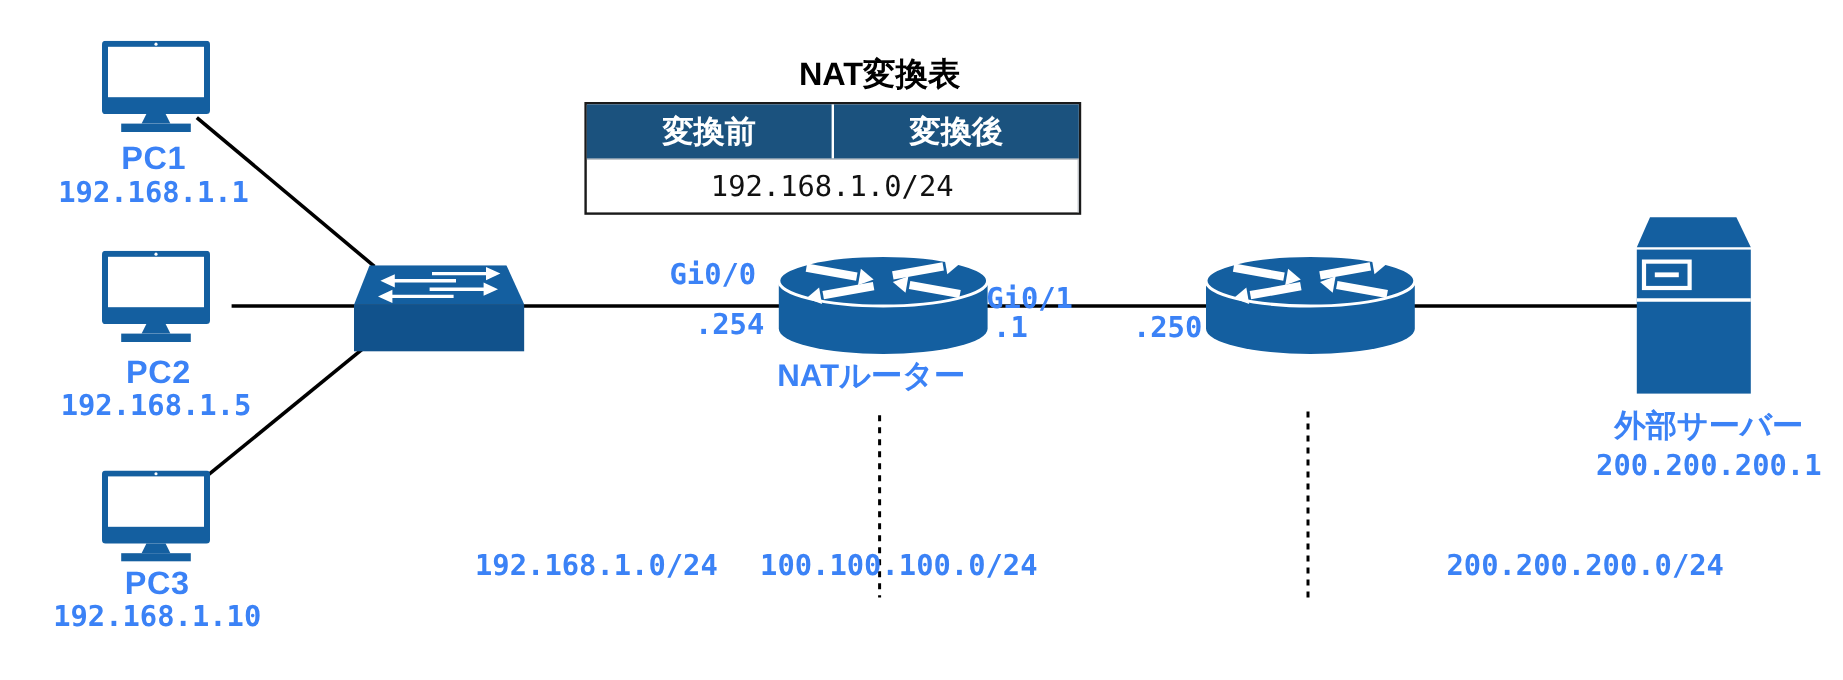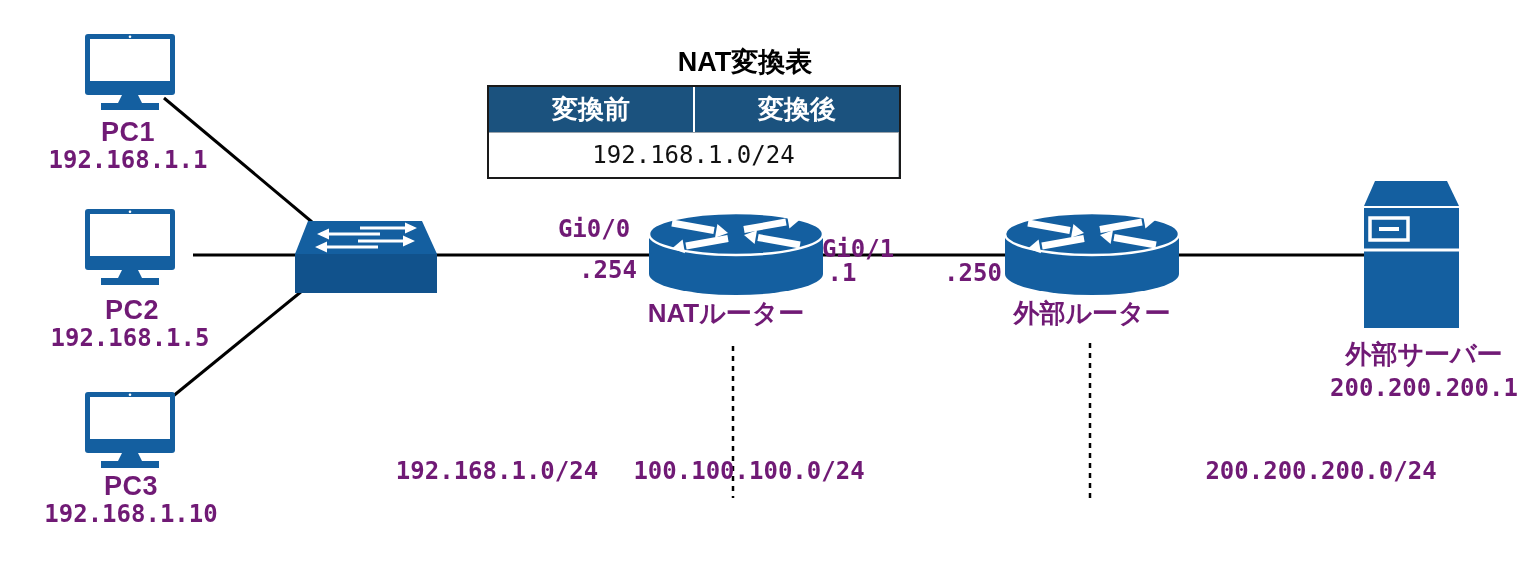--- a/index.html
+++ b/index.html
@@ -1,20 +1,20 @@
 <!DOCTYPE html>
 <html><head>
 <meta charset="utf-8">
 <style>
   html,body{margin:0;padding:0;background:#fff;}
   .canvas{position:relative;width:1536px;height:567px;background:#ffffff;overflow:hidden;
           font-family:"Liberation Sans",sans-serif;}
   .wires{position:absolute;left:0;top:0;z-index:1;}
   .icon{position:absolute;z-index:2;}
-  .lbl{position:absolute;z-index:3;white-space:nowrap;line-height:1;color:#701a75;}
+  .lbl{position:absolute;z-index:3;white-space:nowrap;line-height:1;color:#3b82f6;}
   .ctr{transform:translateX(-50%);}
   .jp{font-family:"Liberation Sans",sans-serif;font-weight:700;font-size:26px;}
   .name{font-family:"Liberation Sans",sans-serif;font-weight:700;font-size:27px;letter-spacing:.5px;}
   .mono{font-family:"DejaVu Sans Mono","Liberation Mono",monospace;font-weight:700;font-size:24px;}
   
   .nat-title{position:absolute;z-index:3;font-weight:700;font-size:27px;transform:translateX(-50%);}
   .nat-table{position:absolute;left:487px;top:85px;width:414px;z-index:3;
              border:2px solid #1a1a1a;box-sizing:border-box;background:#fff;}
   .nat-row{display:flex;}
   .nat-cell{flex:1;display:flex;align-items:center;justify-content:center;box-sizing:border-box;}
@@ -110,30 +110,29 @@
   <div class="lbl name ctr" style="left:131px;top:473px;">PC3</div>
   <div class="lbl mono ctr" style="left:131px;top:502px;">192.168.1.10</div>
 
   <div class="lbl mono ctr" style="left:594px;top:217px;">Gi0/0</div>
   <div class="lbl mono ctr" style="left:608px;top:258px;">.254</div>
   <div class="lbl mono ctr" style="left:858px;top:217px;margin-top:20px;">Gi0/1</div>
   <div class="lbl mono ctr" style="left:842px;top:261px;">.1</div>
   <div class="lbl jp ctr" style="left:726px;top:300px;">NATルーター</div>
 
   <div class="lbl mono ctr" style="left:973px;top:261px;">.250</div>
-  <div class="lbl jp ctr" style="left:1092px;top:300px;">外部ルーター</div>
 
   <div class="lbl jp ctr" style="left:1424px;top:341px;">外部サーバー</div>
   <div class="lbl mono ctr" style="left:1424px;top:376px;">200.200.200.1</div>
 
   <div class="lbl mono ctr" style="left:497px;top:459px;">192.168.1.0/24</div>
   <div class="lbl mono ctr" style="left:749px;top:459px;">100.100.100.0/24</div>
   <div class="lbl mono ctr" style="left:1321px;top:459px;">200.200.200.0/24</div>
 
-  <div class="nat-title" style="left:733px;top:44px;margin-left:12px;">NAT変換表</div>
+  <div class="nat-title" style="left:733px;top:44px;">NAT変換表</div>
   <div class="nat-table">
     <div class="nat-row nat-head">
       <div class="nat-cell">変換前</div>
       <div class="nat-cell">変換後</div>
     </div>
     <div class="nat-row nat-body">
       <div class="nat-cell">192.168.1.0/24</div>
     </div>
   </div>
 

